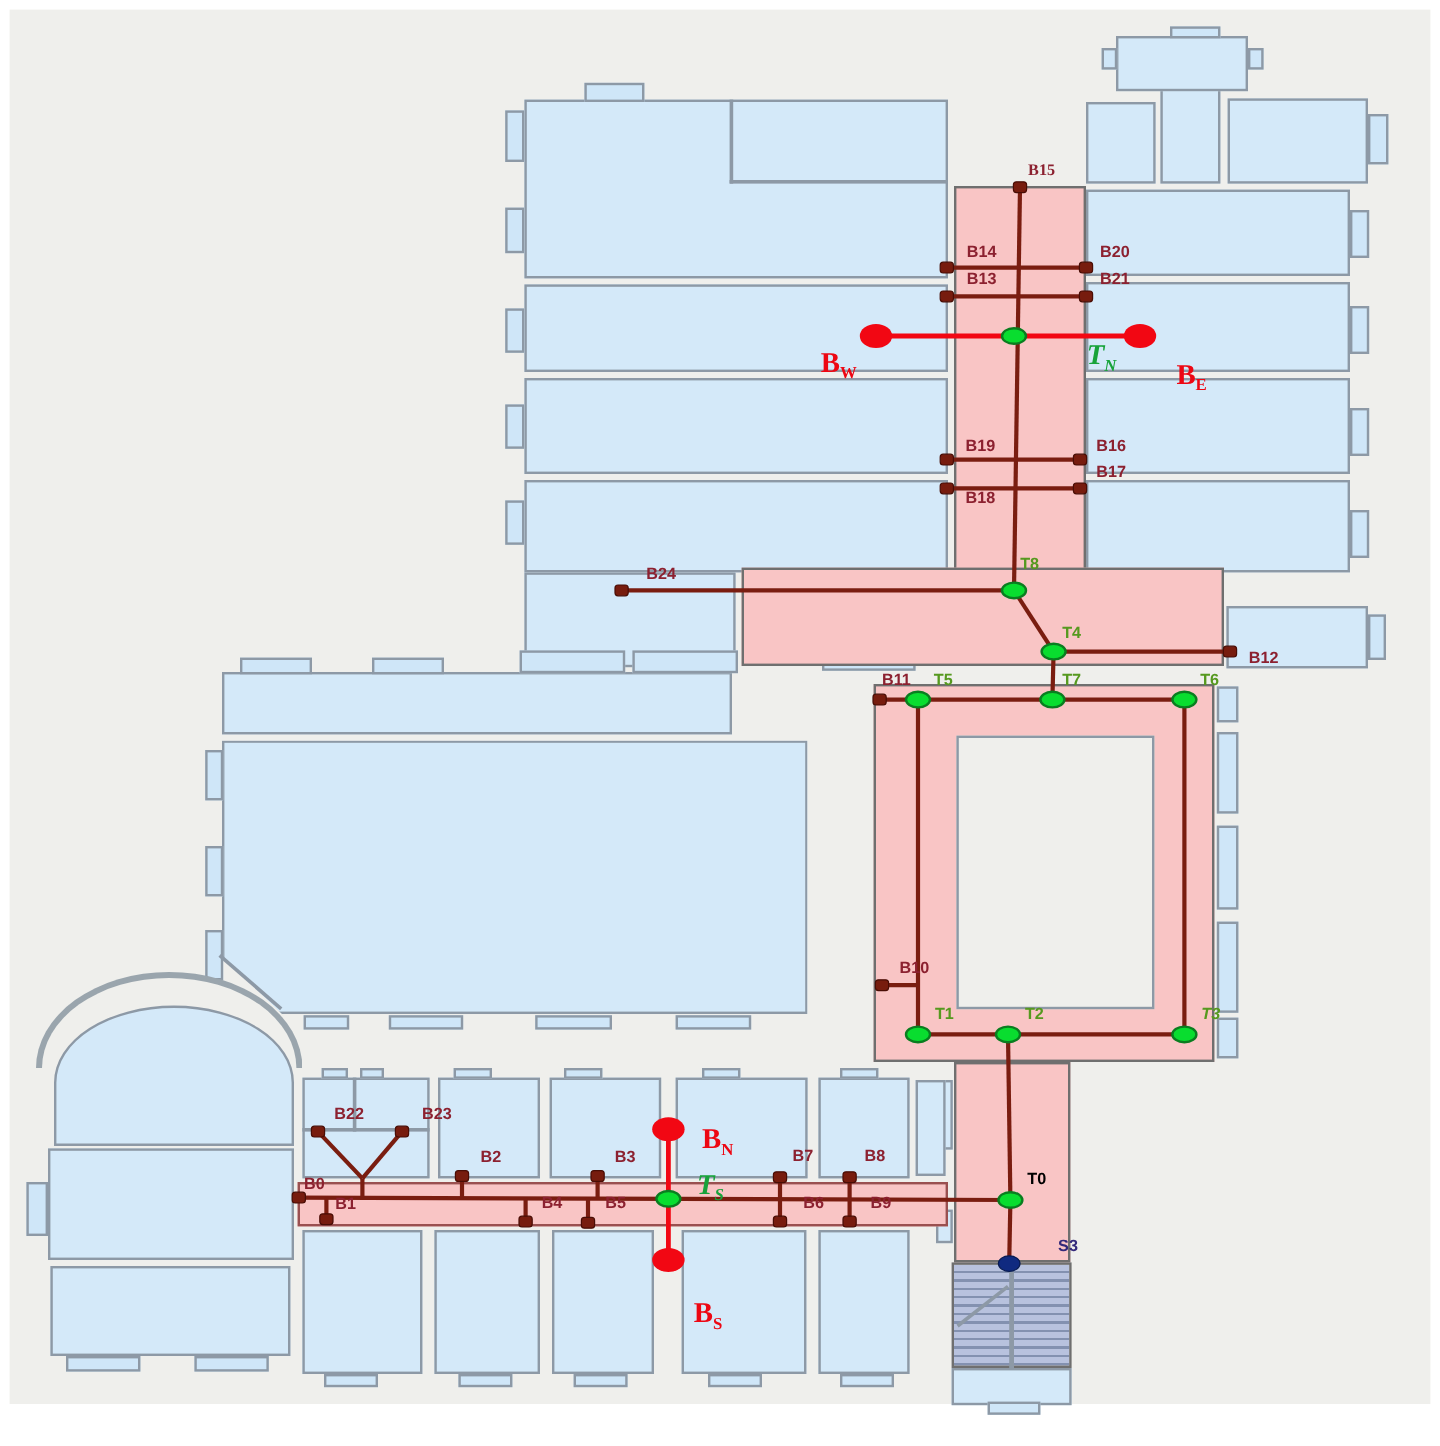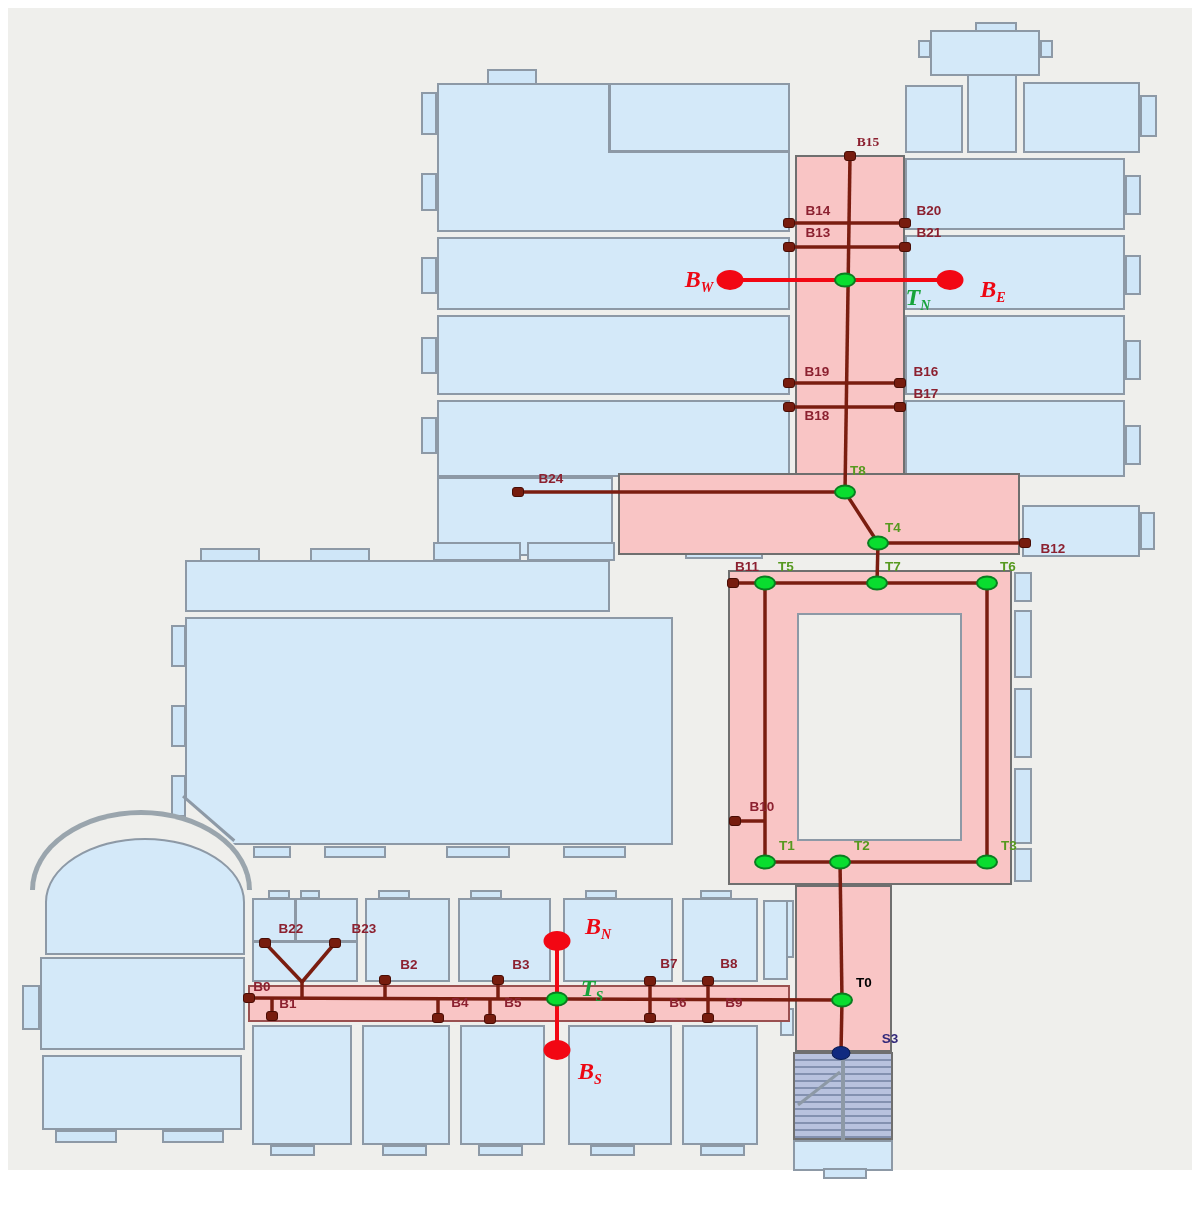--- a/index.html
+++ b/index.html
@@ -23,21 +23,21 @@
   .node-b{width:12px;height:10px;background:#771c0e;border:1px solid #490d05;border-radius:3px;}
   .node-t{width:22px;height:15px;background:#09dd2f;border:2px solid #0a7d20;border-radius:50%;}
   .node-r{width:27px;height:20px;background:#f20713;border-radius:50%;}
   .node-s{width:19px;height:14px;background:#102a80;border:1px solid #081b52;border-radius:50%;}
   .lbl{position:absolute;transform:translate(-50%,-50%);font-weight:bold;font-size:13.5px;
        white-space:nowrap;z-index:7;}
   .lbl-maroon{color:#8c2130;}
   .lbl-green{color:#56991f;}
   .lbl-olive{color:#000000;}
   .lbl-navy{color:#33297a;margin-left:23px;}
-  .lbl-redserif{color:#ed0713;font-family:"Liberation Serif",serif;font-style:italic;font-size:24px;}
+  .lbl-redserif{color:#ed0713;font-family:"Liberation Serif",serif;font-size:24px;margin-top:24px;}
   .lbl-greenserif{color:#17a33a;font-family:"Liberation Serif",serif;font-style:italic;font-size:24px;}
   .lbl sub{font-size:14px;}
   .z1{z-index:1}.z2{z-index:2}.z3{z-index:3}.z4{z-index:4}
 </style>
 </head>
 <body>
 
 <div id="canvas">
   <div id="bg"></div>
 
@@ -232,21 +232,21 @@
     <div class="lbl lbl-maroon" style="left: 1053px; top: 548px;">B12</div>
     <div class="lbl lbl-maroon" style="left: 747px; top: 566px;">B11</div>
     <div class="lbl lbl-green" style="left: 786px; top: 566px;">T5</div>
     <div class="lbl lbl-green" style="left: 893px; top: 566px;">T7</div>
     <div class="lbl lbl-green" style="left: 1008px; top: 566px;">T6</div>
     <div class="lbl lbl-green" style="left: 858px; top: 470px;">T8</div>
     <div class="lbl lbl-green" style="left: 893px; top: 527px;">T4</div>
     <div class="lbl lbl-maroon" style="left: 762px; top: 806px;">B10</div>
     <div class="lbl lbl-green" style="left: 787px; top: 845px;">T1</div>
     <div class="lbl lbl-green" style="left: 862px; top: 845px;">T2</div>
-    <div class="lbl lbl-green" style="left: 1009px; top: 845px;">T3</div>
+    <div class="lbl lbl-green" style="left: 1009px; top: 845px; font-style: italic;">T3</div>
     <div class="lbl lbl-olive" style="left: 864px; top: 982px;">T0</div>
     <div class="lbl lbl-navy" style="left: 867px; top: 1038px;">S3</div>
     <div class="lbl lbl-maroon" style="left: 291px; top: 928px;">B22</div>
     <div class="lbl lbl-maroon" style="left: 364px; top: 928px;">B23</div>
     <div class="lbl lbl-maroon" style="left: 262px; top: 986px;">B0</div>
     <div class="lbl lbl-maroon" style="left: 288px; top: 1003px;">B1</div>
     <div class="lbl lbl-maroon" style="left: 409px; top: 964px;">B2</div>
     <div class="lbl lbl-maroon" style="left: 521px; top: 964px; text-align: right;">B3</div>
     <div class="lbl lbl-maroon" style="left: 460px; top: 1002px;">B4</div>
     <div class="lbl lbl-maroon" style="left: 513px; top: 1002px;">B5</div>

